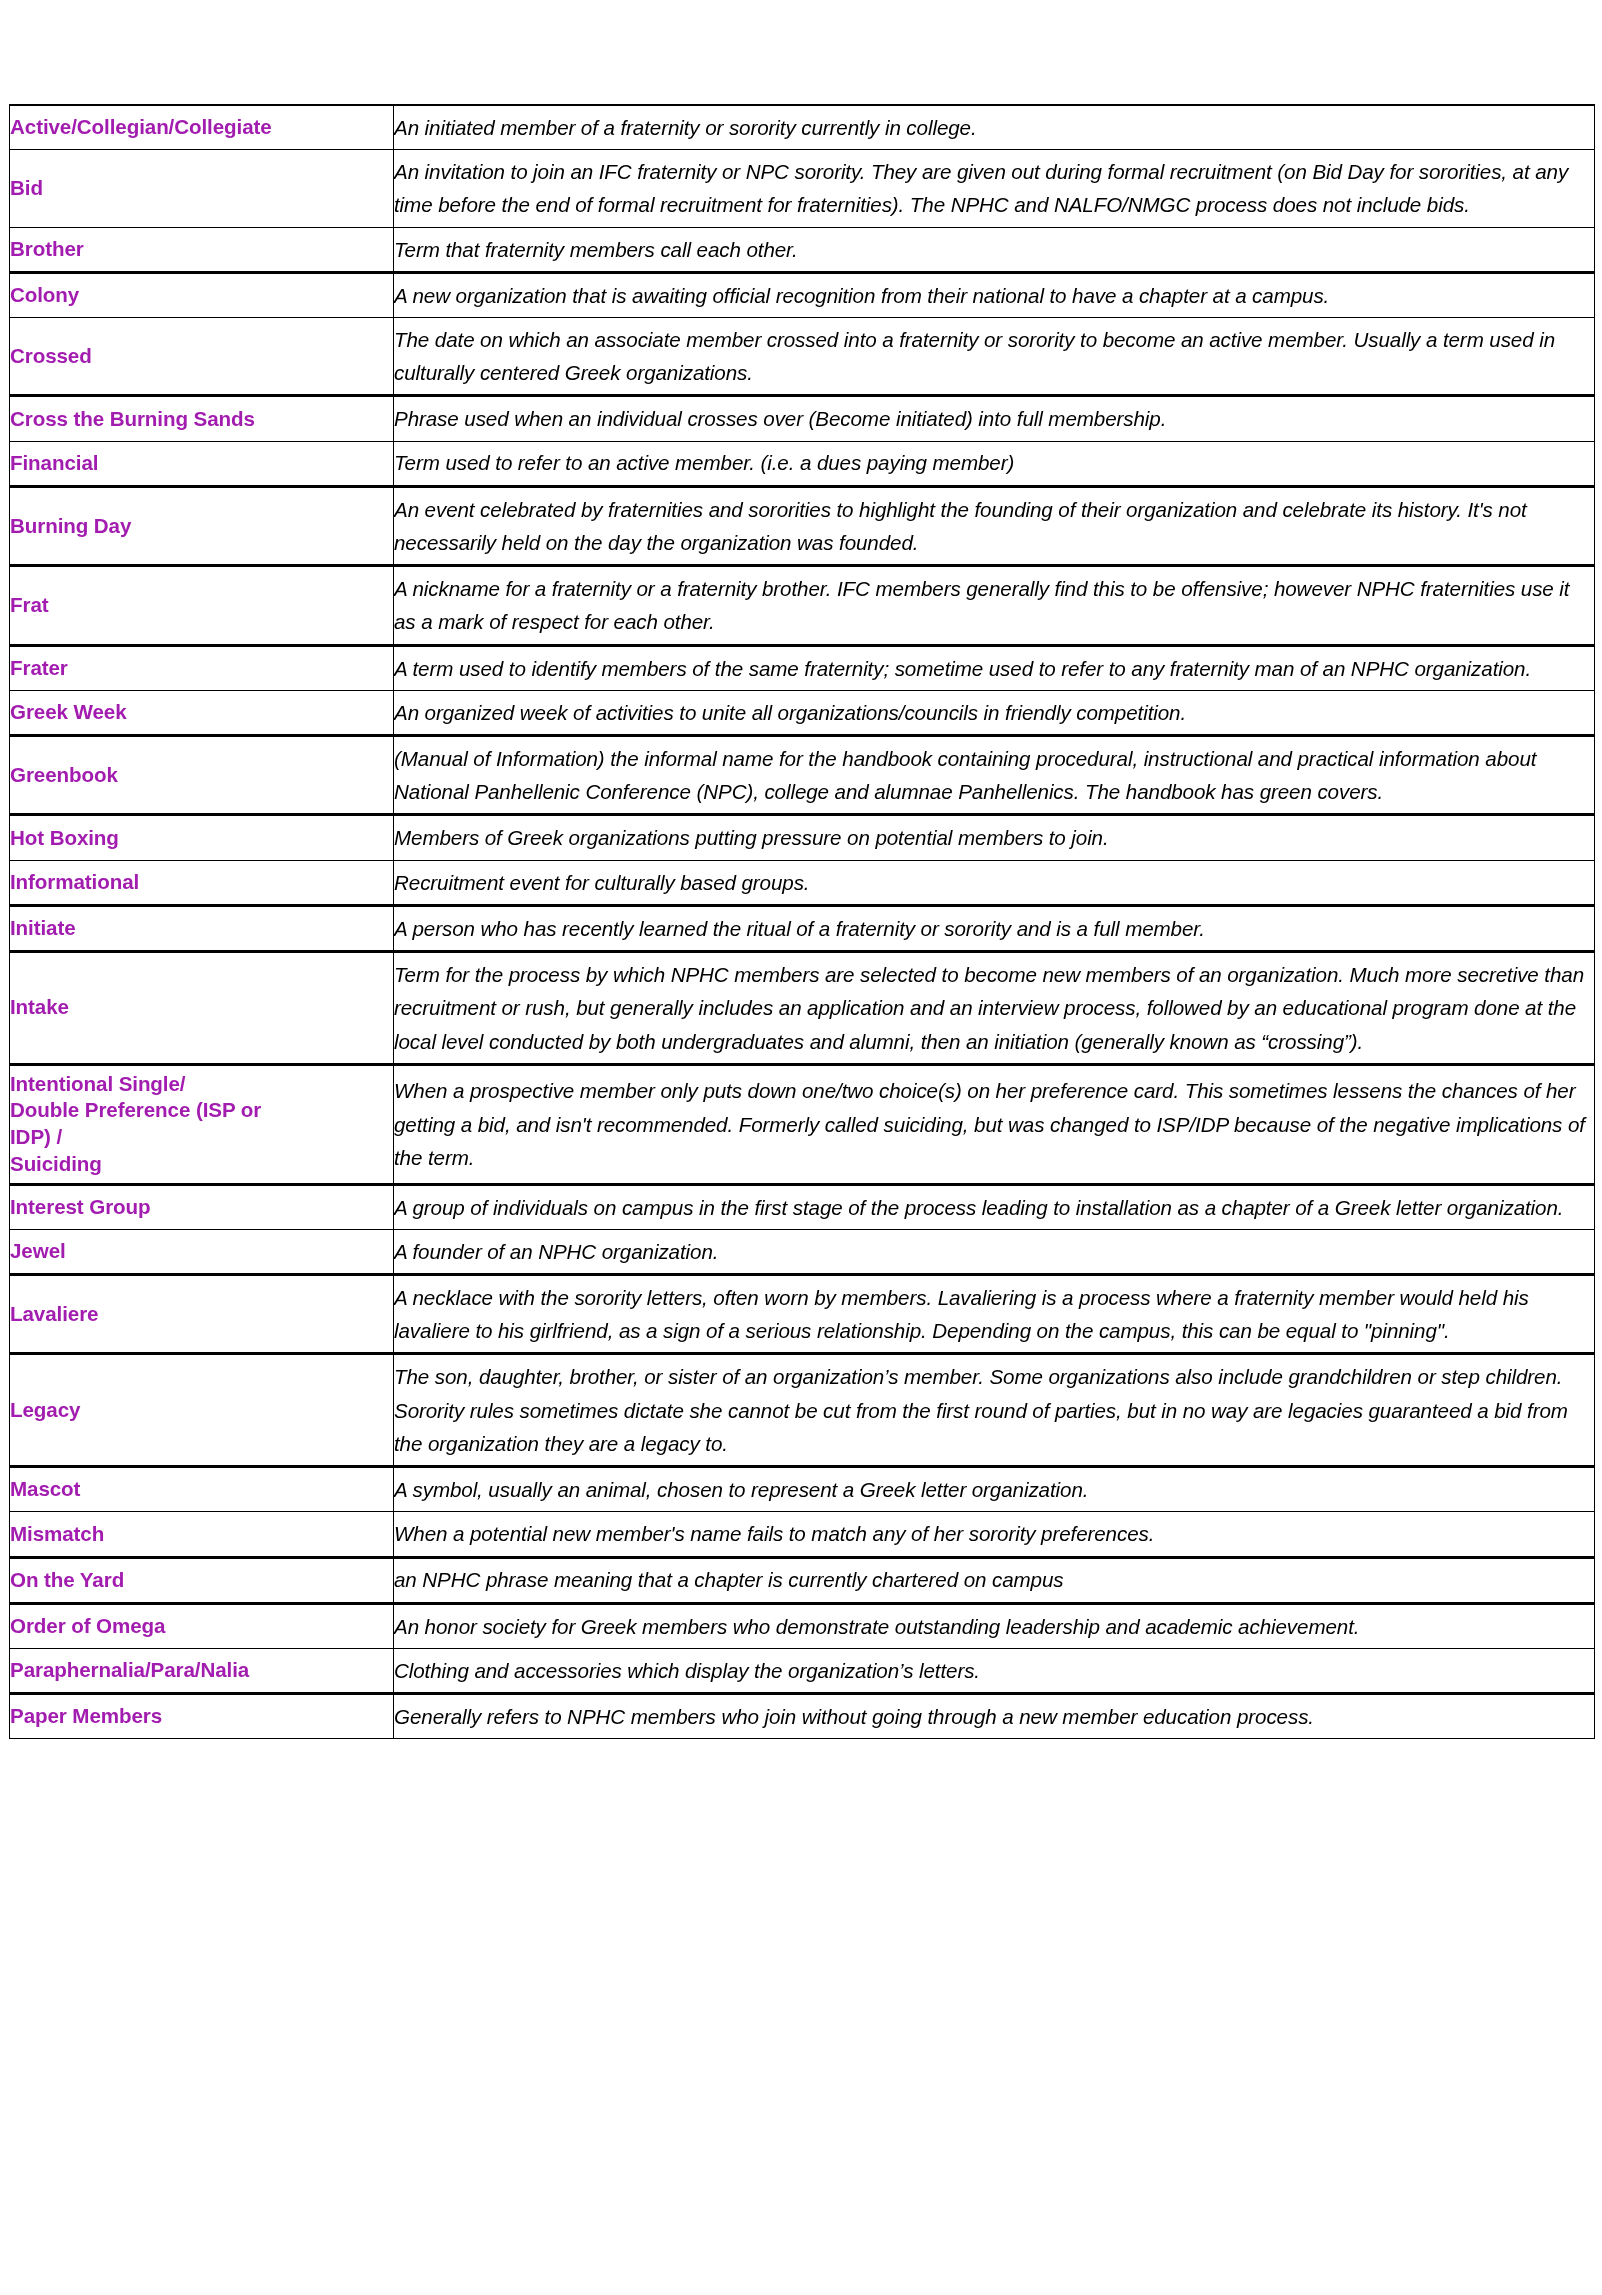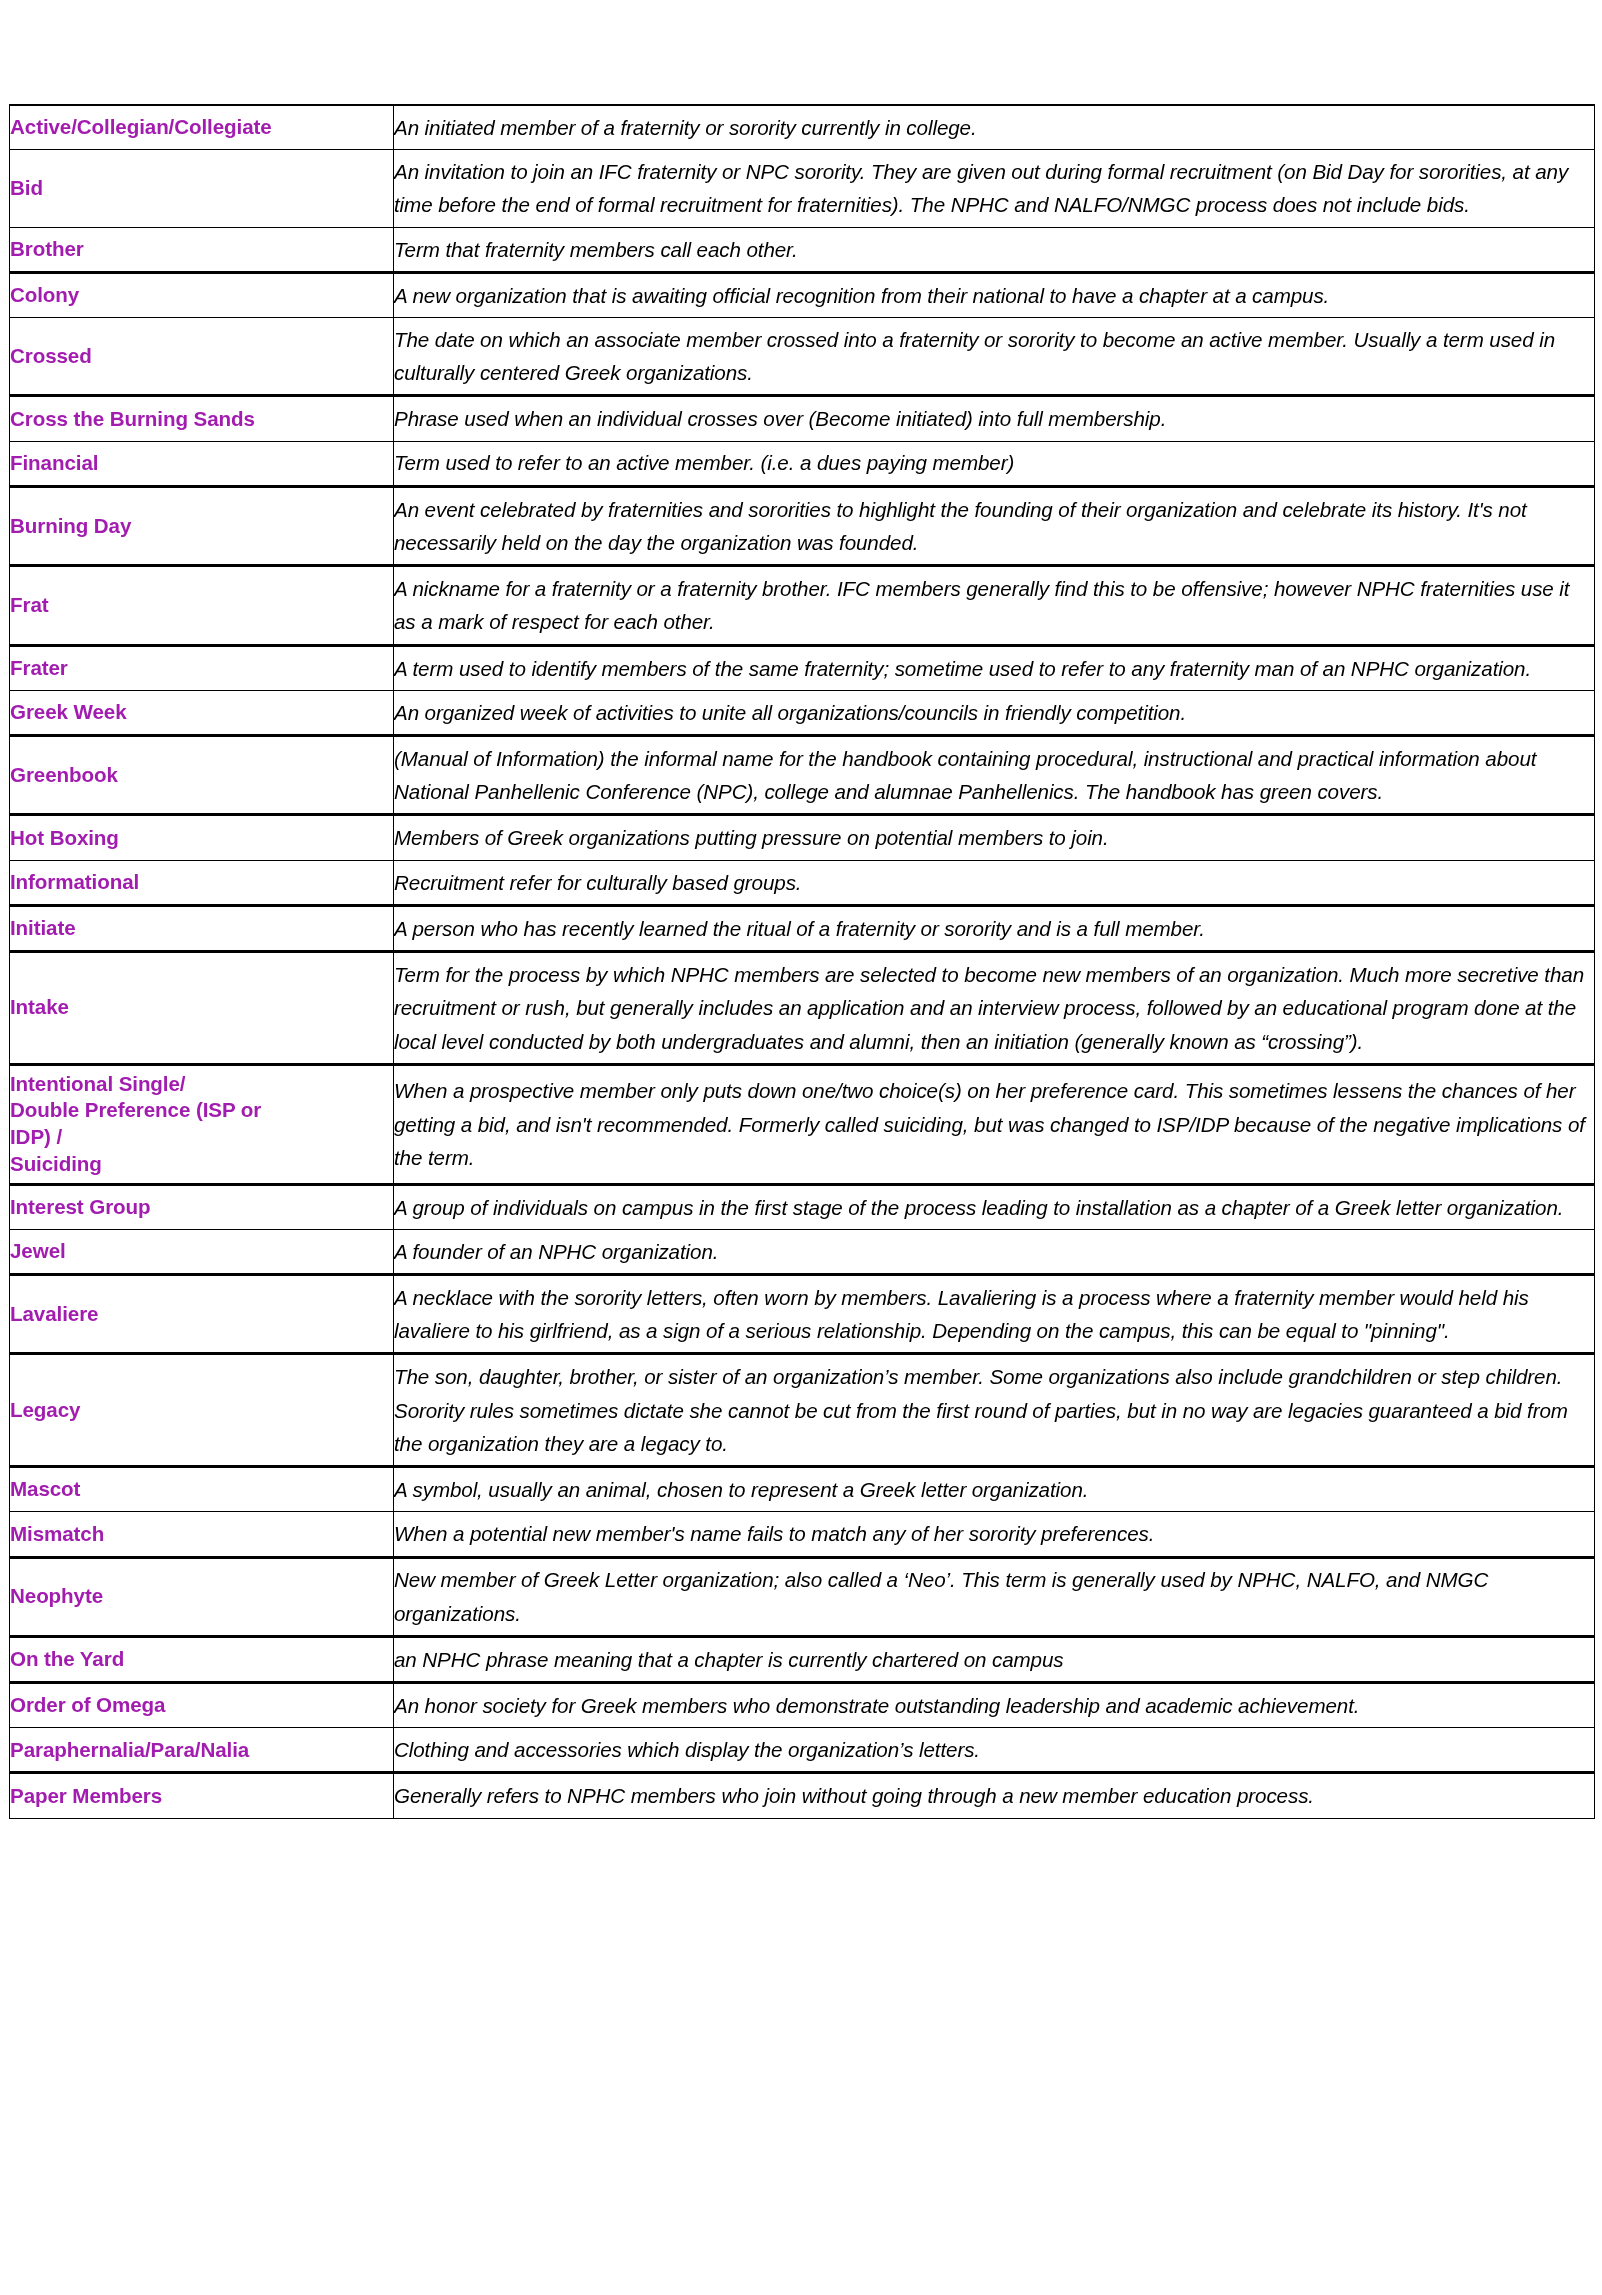--- a/index.html
+++ b/index.html
@@ -125,21 +125,21 @@
         <tr class="thick-below">
           <td class="term">Greenbook</td>
           <td class="def">(Manual of Information) the informal name for the handbook containing procedural, instructional and practical information about National Panhellenic Conference (NPC), college and alumnae Panhellenics. The handbook has green covers.</td>
         </tr>
         <tr>
           <td class="term">Hot Boxing</td>
           <td class="def">Members of Greek organizations putting pressure on potential members to join.</td>
         </tr>
         <tr class="thick-below">
           <td class="term">Informational</td>
-          <td class="def"> Recruitment refer for culturally based groups.</td>
+          <td class="def"> Recruitment event for culturally based groups.</td>
         </tr>
         <tr class="thick-below">
           <td class="term">Initiate</td>
           <td class="def">A person who has recently learned the ritual of a fraternity or sorority and is a full member.</td>
         </tr>
         <tr class="thick-below">
           <td class="term">Intake</td>
           <td class="def">Term for the process by which NPHC members are selected to become new members of an organization. Much more secretive than recruitment or rush, but generally includes an application and an interview process, followed by an educational program done at the local level conducted by both undergraduates and alumni, then an initiation (generally known as “crossing”).</td>
         </tr>
         <tr class="thick-below">
@@ -169,24 +169,20 @@
         </tr>
         <tr>
           <td class="term">Mascot</td>
           <td class="def">A symbol, usually an animal, chosen to represent a Greek letter organization.</td>
         </tr>
         <tr class="thick-below">
           <td class="term">Mismatch</td>
           <td class="def">When a potential new member's name fails to match any of her sorority preferences.</td>
         </tr>
         <tr class="thick-below">
-          <td class="term">Neophyte</td>
-          <td class="def">New member of Greek Letter organization; also called a ‘Neo’. This term is generally used by NPHC, NALFO, and NMGC organizations.</td>
-        </tr>
-        <tr class="thick-below">
           <td class="term">On the Yard</td>
           <td class="def">an NPHC phrase meaning that a chapter is currently chartered on campus</td>
         </tr>
         <tr>
           <td class="term">Order of Omega</td>
           <td class="def">An honor society for Greek members who demonstrate outstanding leadership and academic achievement.</td>
         </tr>
         <tr class="thick-below">
           <td class="term">Paraphernalia/Para/Nalia</td>
           <td class="def">Clothing and accessories which display the organization’s letters.</td>

